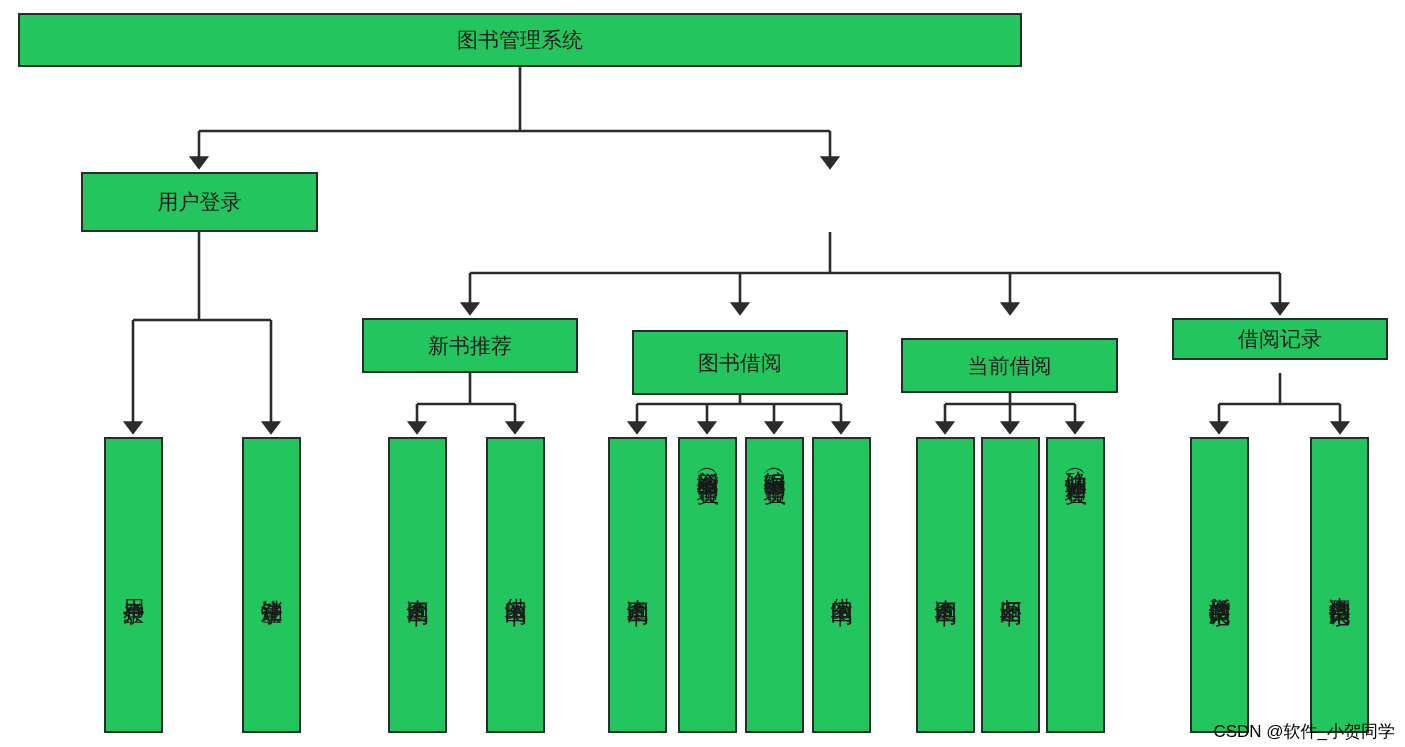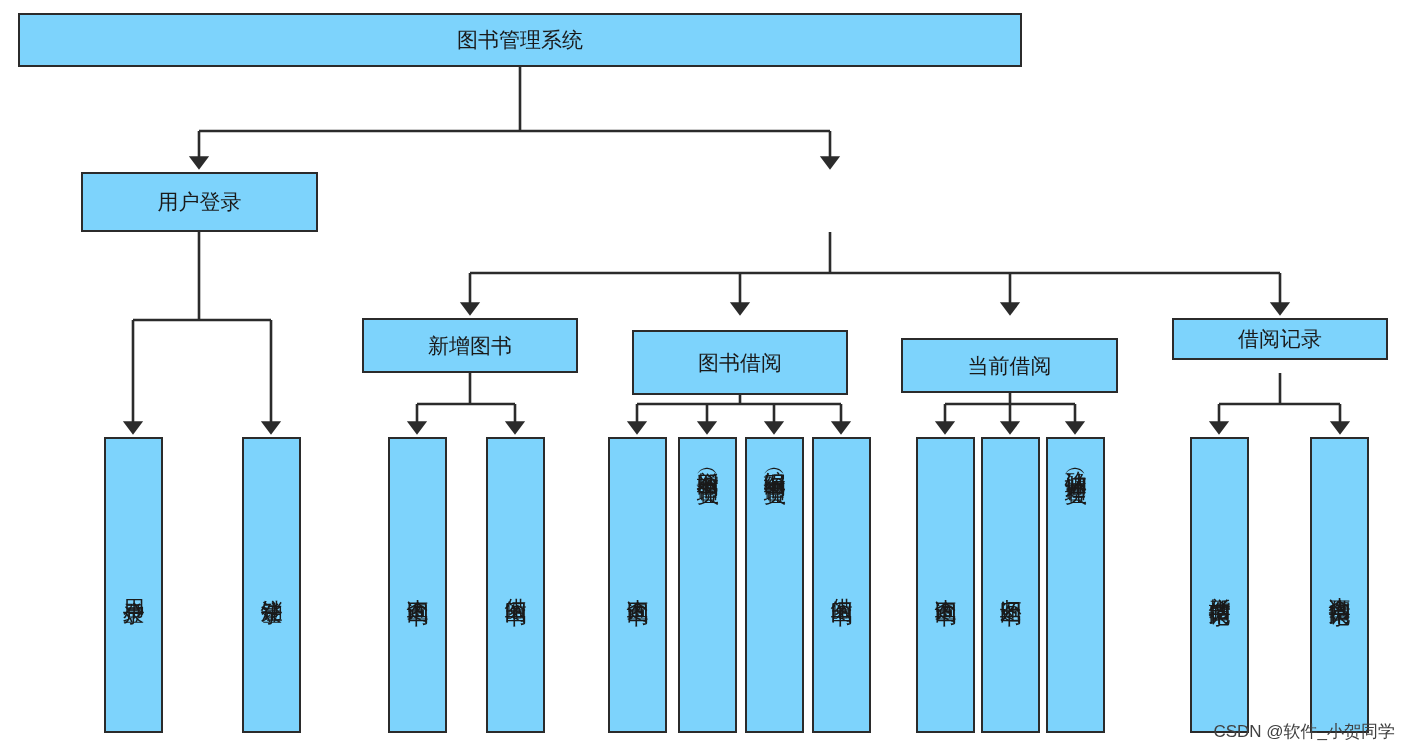--- a/index.html
+++ b/index.html
@@ -23,21 +23,21 @@
   svg.edges {
     position: absolute;
     left: 0; top: 0;
     width: 1405px;
     height: 747px;
     pointer-events: none;
   }
   .node {
     position: absolute;
     box-sizing: border-box;
-    background: #7dd3fc;
+    background: #22c55e;
     border: 2.5px solid #2b2b2b;
     display: flex;
     align-items: center;
     justify-content: center;
     overflow: hidden;
   }
   .node-label {
     color: #1a1a1a;
     line-height: 1.12;
     text-align: center;
@@ -60,21 +60,21 @@
   }
   .node.vertical.centered {
     align-items: center;
     padding-top: 0;
   }
   .watermark {
     position: absolute;
     right: 10px;
     bottom: 4px;
     font-size: 17px;
-    color: #404040;
+    color: #000000;
     white-space: nowrap;
     user-select: none;
   }
 </style>
 </head>
 <body>
 
 <div id="diagram-root">
 
   <svg class="edges" viewBox="0 0 1405 747" aria-hidden="true">
@@ -129,21 +129,21 @@
 
   <div class="node horizontal" style="left:18px; top:13px; width:1004px; height:54px;">
     <span class="node-label">图书管理系统</span>
   </div>
 
   <div class="node horizontal" style="left:81px; top:172px; width:237px; height:60px;">
     <span class="node-label">用户登录</span>
   </div>
 
   <div class="node horizontal" style="left:362px; top:318px; width:216px; height:55px;">
-    <span class="node-label">新增图书</span>
+    <span class="node-label">新书推荐</span>
   </div>
   <div class="node horizontal" style="left:632px; top:330px; width:216px; height:65px;">
     <span class="node-label">图书借阅</span>
   </div>
   <div class="node horizontal" style="left:901px; top:318px; width:217px; height:55px;margin-top:20px;">
     <span class="node-label">当前借阅</span>
   </div>
   <div class="node horizontal" style="left:1172px; top:318px; width:216px; height:42px;align-items:center;">
     <span class="node-label">借阅记录</span>
   </div>

